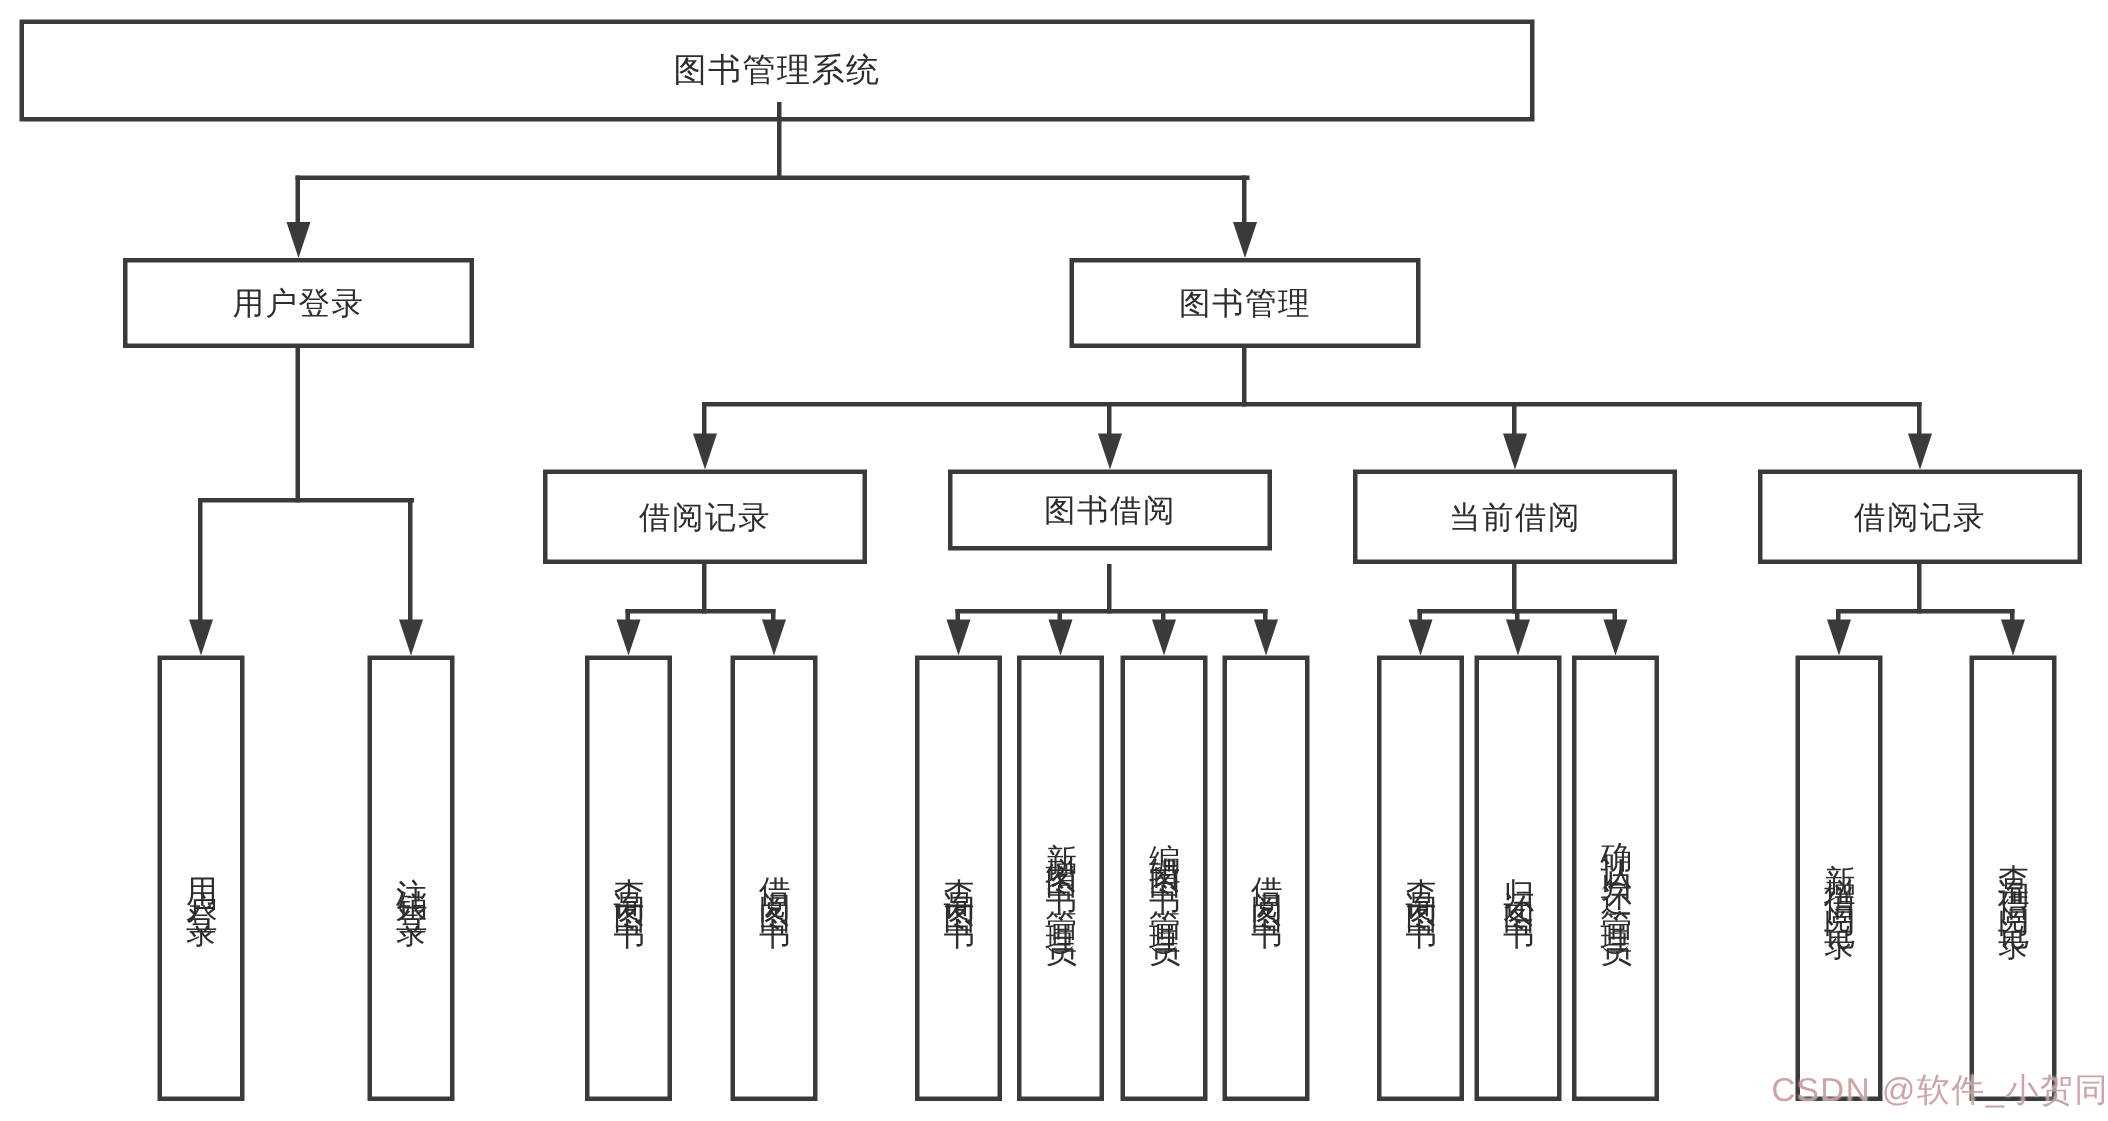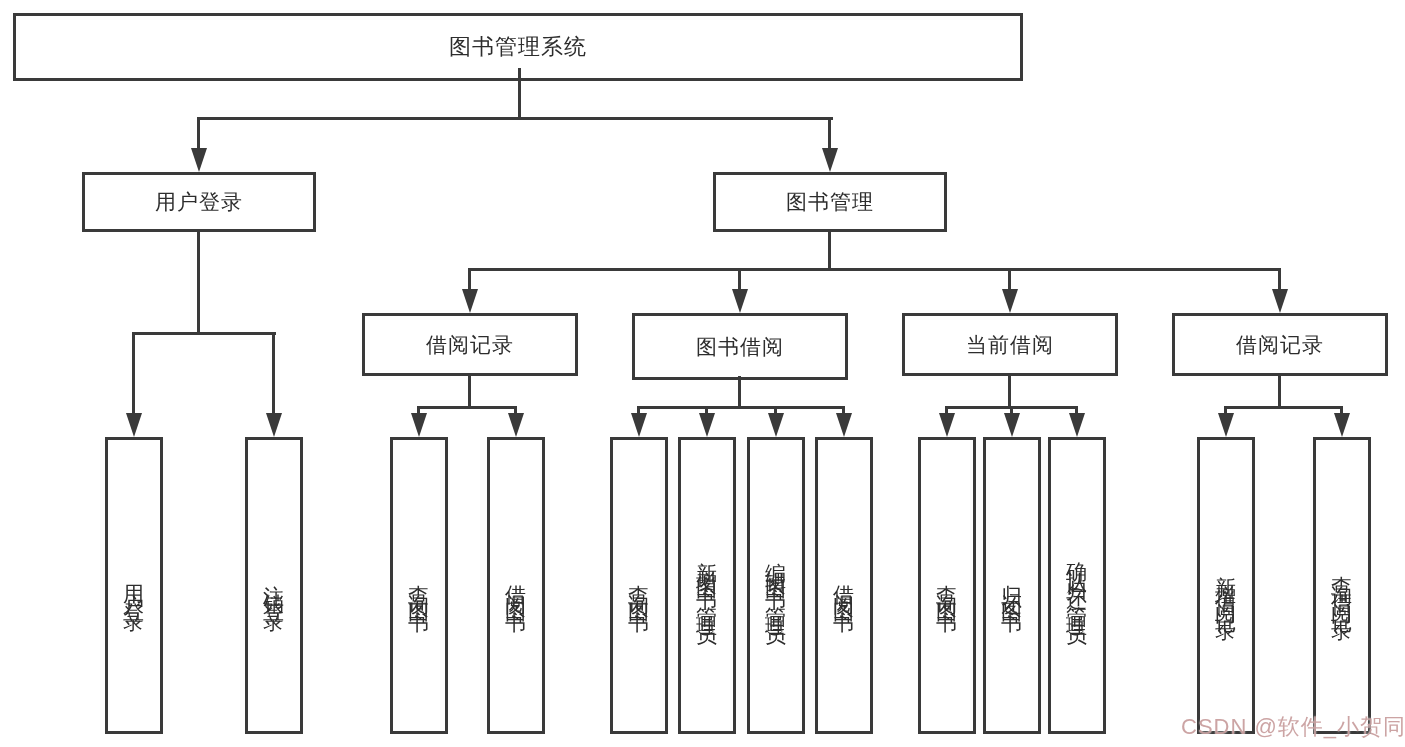--- a/index.html
+++ b/index.html
@@ -71,21 +71,21 @@
   <div class="vline" style="left:738px; top:268px; height:24px;"></div>
   <div class="ahead" style="left:732px; top:289px;"></div>
   <div class="vline" style="left:1008px; top:268px; height:24px;"></div>
   <div class="ahead" style="left:1002px; top:289px;"></div>
   <div class="vline" style="left:1278px; top:268px; height:24px;"></div>
   <div class="ahead" style="left:1272px; top:289px;"></div>
 
   <div class="box" style="left:362px; top:313px; width:216px; height:63px;">
     <span class="hlabel">借阅记录</span>
   </div>
-  <div class="box" style="left:632px; top:313px; width:216px; height:67px;">
+  <div class="box" style="left:632px; top:313px; width:216px; height:54px;">
     <span class="hlabel">图书借阅</span>
   </div>
   <div class="box" style="left:902px; top:313px; width:216px; height:63px;align-items:center;">
     <span class="hlabel">当前借阅</span>
   </div>
   <div class="box" style="left:1172px; top:313px; width:216px; height:63px;">
     <span class="hlabel">借阅记录</span>
   </div>
 
   <div class="vline" style="left:468px; top:376px; height:33px;"></div>

